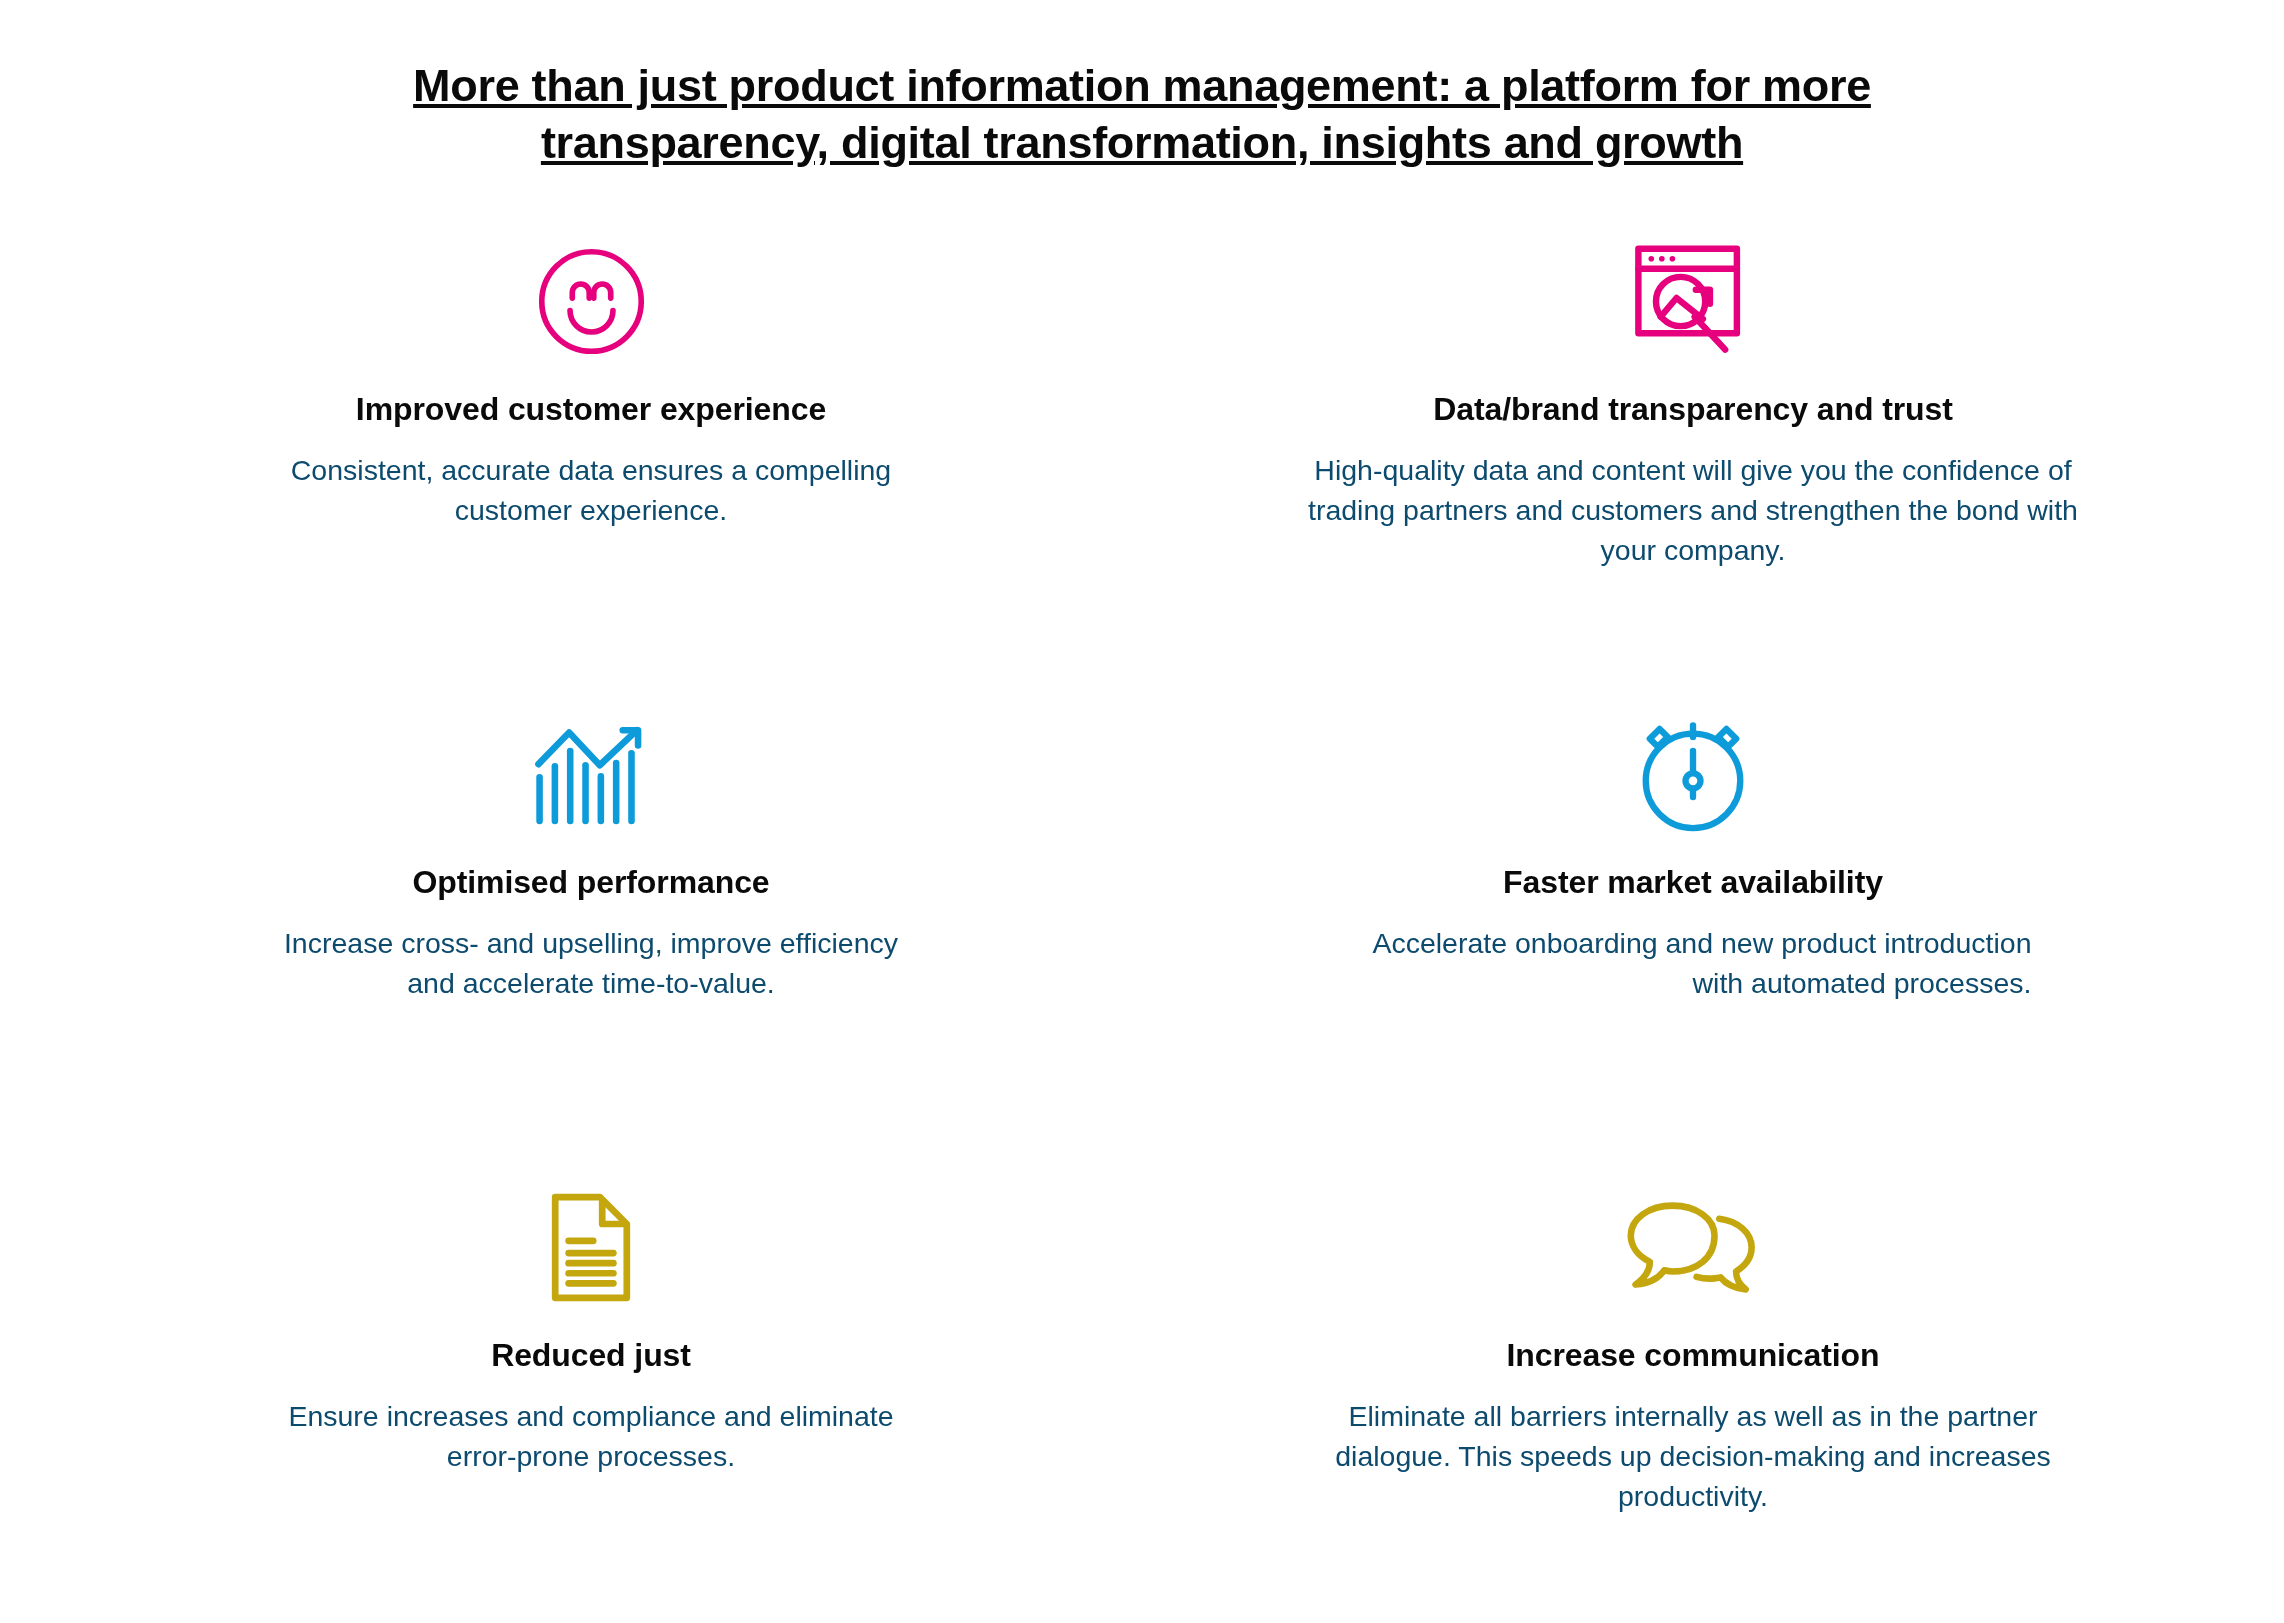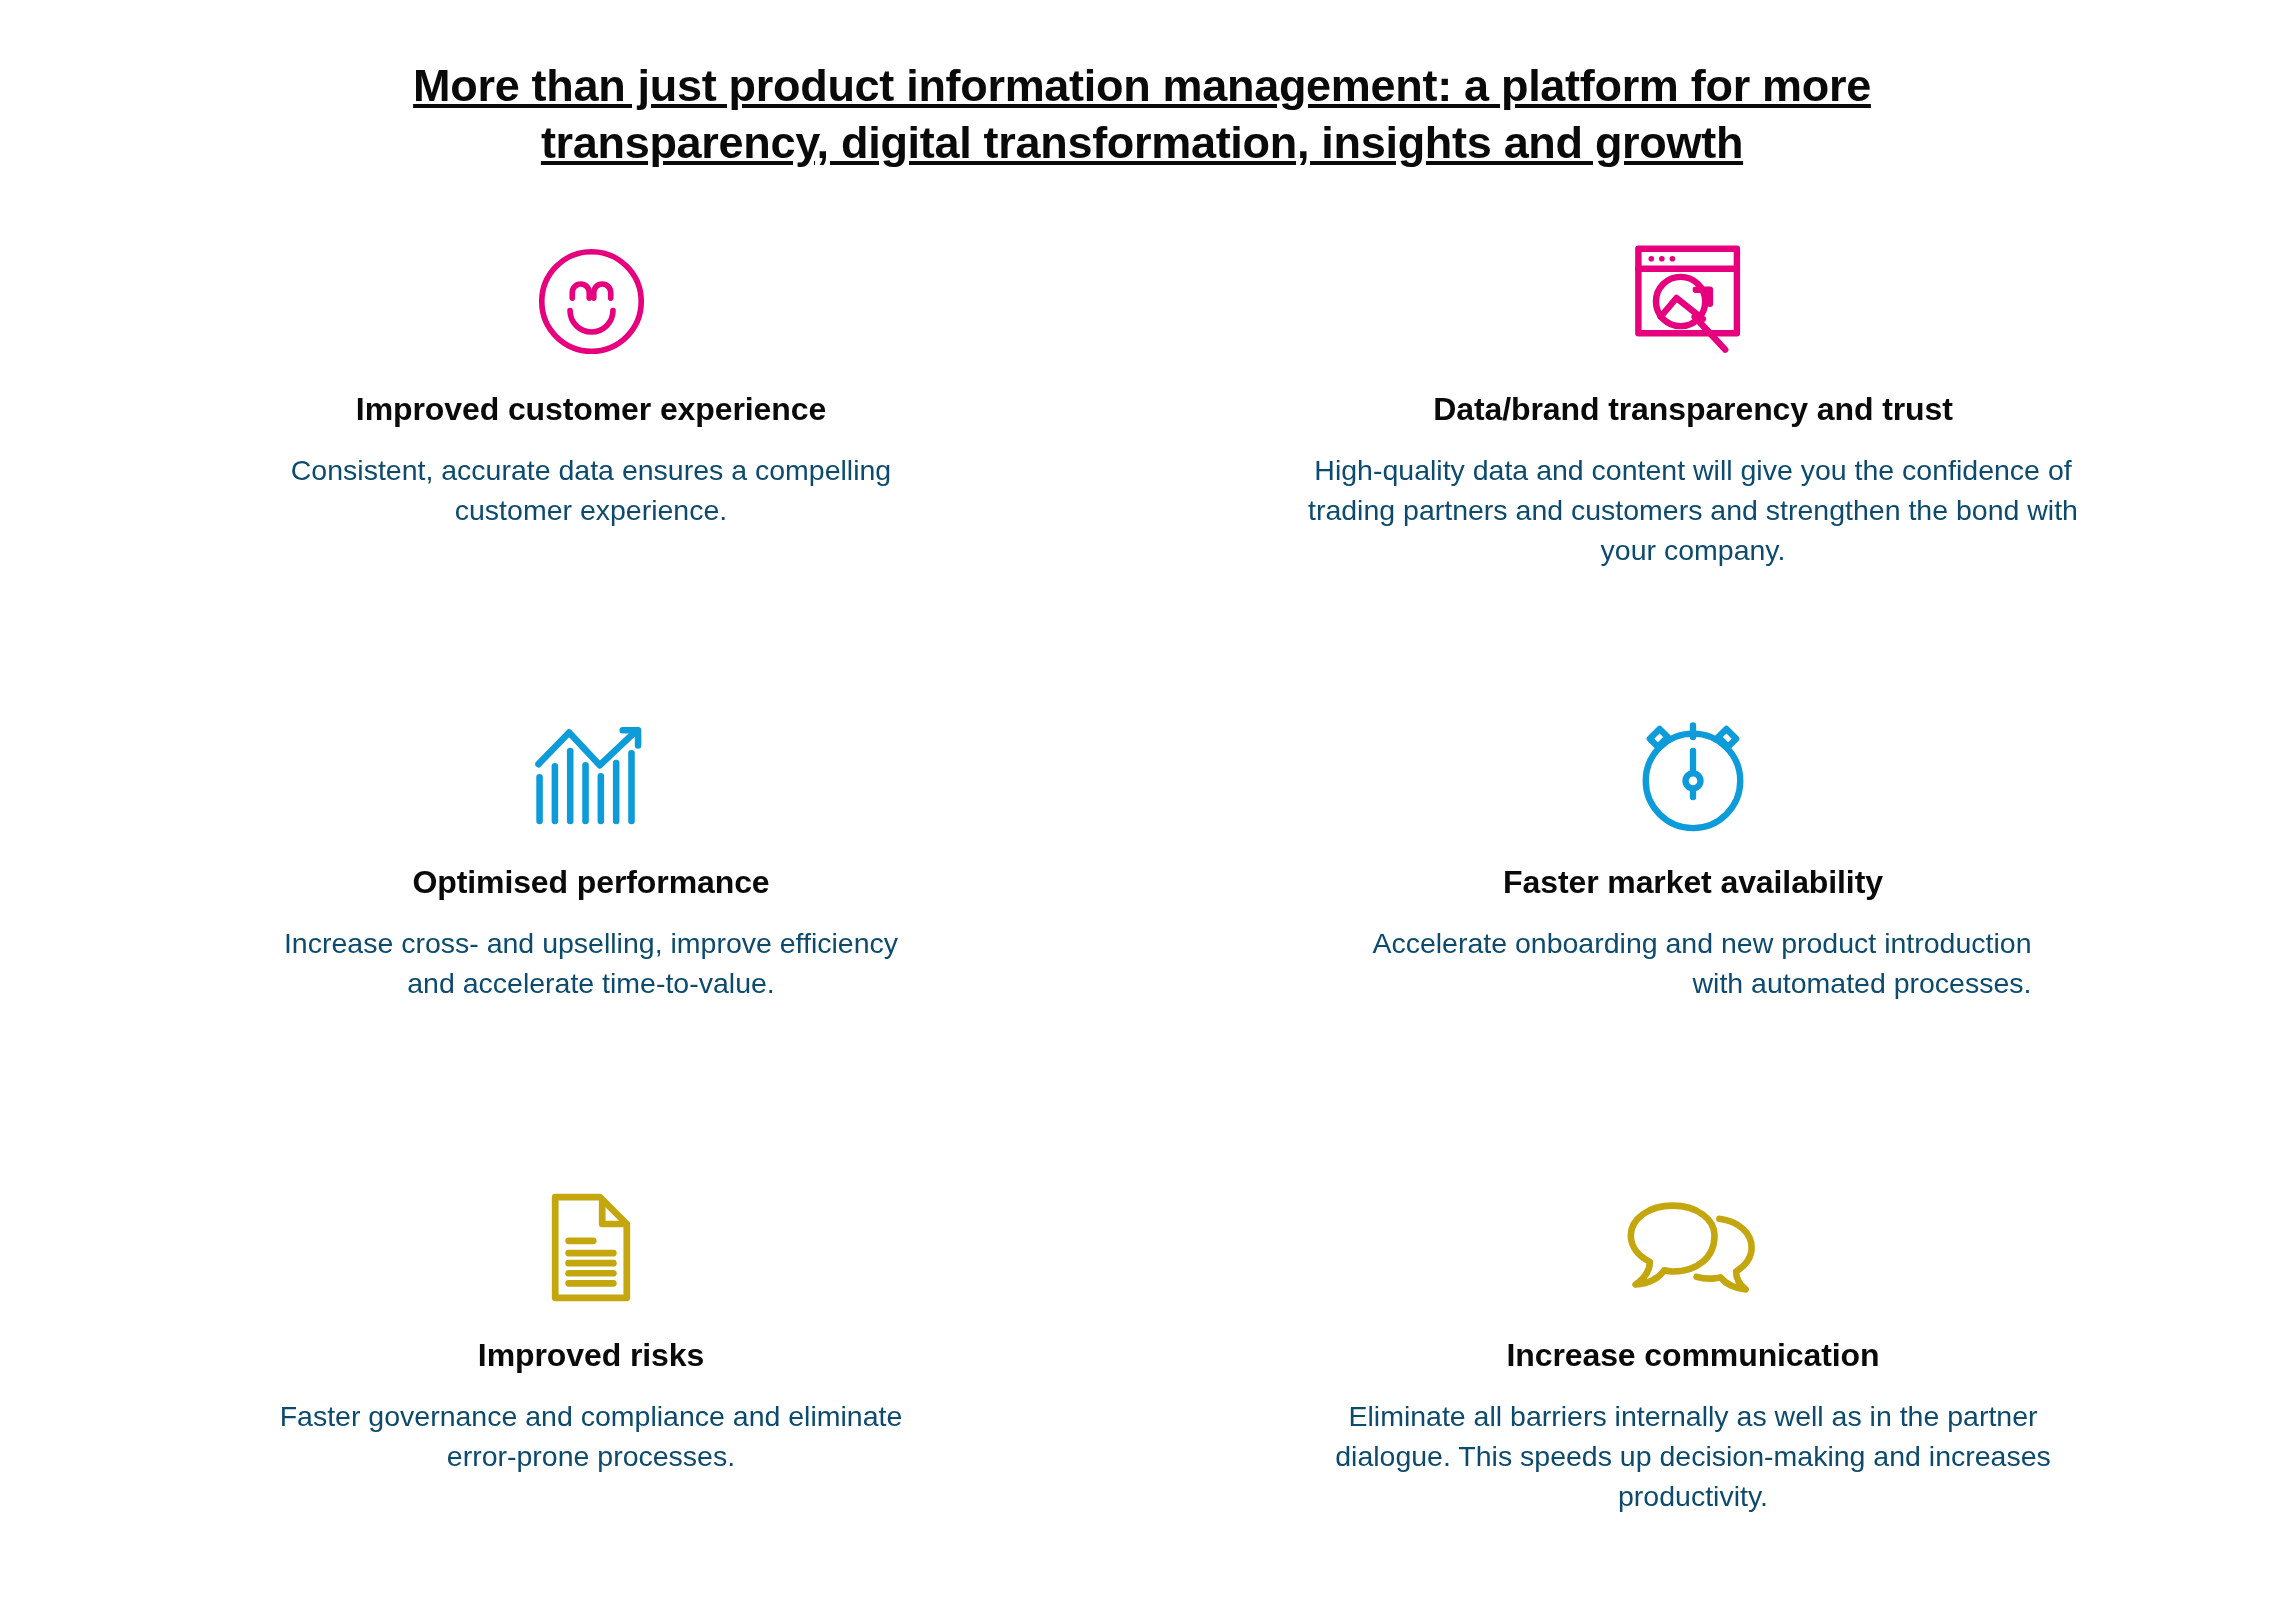--- a/index.html
+++ b/index.html
@@ -185,22 +185,22 @@
         <svg width="94" height="113" viewBox="0 0 84 100" fill="none" stroke="#C4A70E" stroke-width="6" stroke-linecap="round" stroke-linejoin="round">
           <path d="M10 5 h40 l24 24 v66 h-64 z"></path>
           <path d="M52 9 v20 h20"></path>
           <line x1="22" y1="44" x2="44" y2="44"></line>
           <line x1="22" y1="55" x2="62" y2="55"></line>
           <line x1="22" y1="64" x2="62" y2="64"></line>
           <line x1="22" y1="73" x2="62" y2="73"></line>
           <line x1="22" y1="82" x2="62" y2="82"></line>
         </svg>
       </div>
-      <div class="benefit-title">Improved risks</div>
-      <div class="benefit-desc">Faster governance and compliance and eliminate error-prone processes.</div>
+      <div class="benefit-title">Reduced just</div>
+      <div class="benefit-desc">Ensure increases and compliance and eliminate error-prone processes.</div>
     </div>
 
     <div class="benefit-card card-5 row-2">
       <div class="benefit-icon">
         <svg width="134" height="99" viewBox="0 0 112 82" fill="none" stroke="#C4A70E" stroke-width="5.5" stroke-linecap="round" stroke-linejoin="round">
           <path d="M39 6 C19 6 4 17 4 31 C4 40 10 48 20 53 C20 60 15 67 8 72 C20 71 28 66 32 60 C34 60.5 36.5 61 39 61 C59 61 74 50 74 31 C74 17 59 6 39 6 Z"></path>
           <path d="M78 17 C94 19 105 29 105 41 C105 49 100 56 92 61 C92 66 95 72 100 76 C90 75 83 71 79 66 C76 66.5 73 67 70 67 C66 67 62.5 66.5 59 65.5"></path>
         </svg>
       </div>
       <div class="benefit-title">Increase communication</div>

